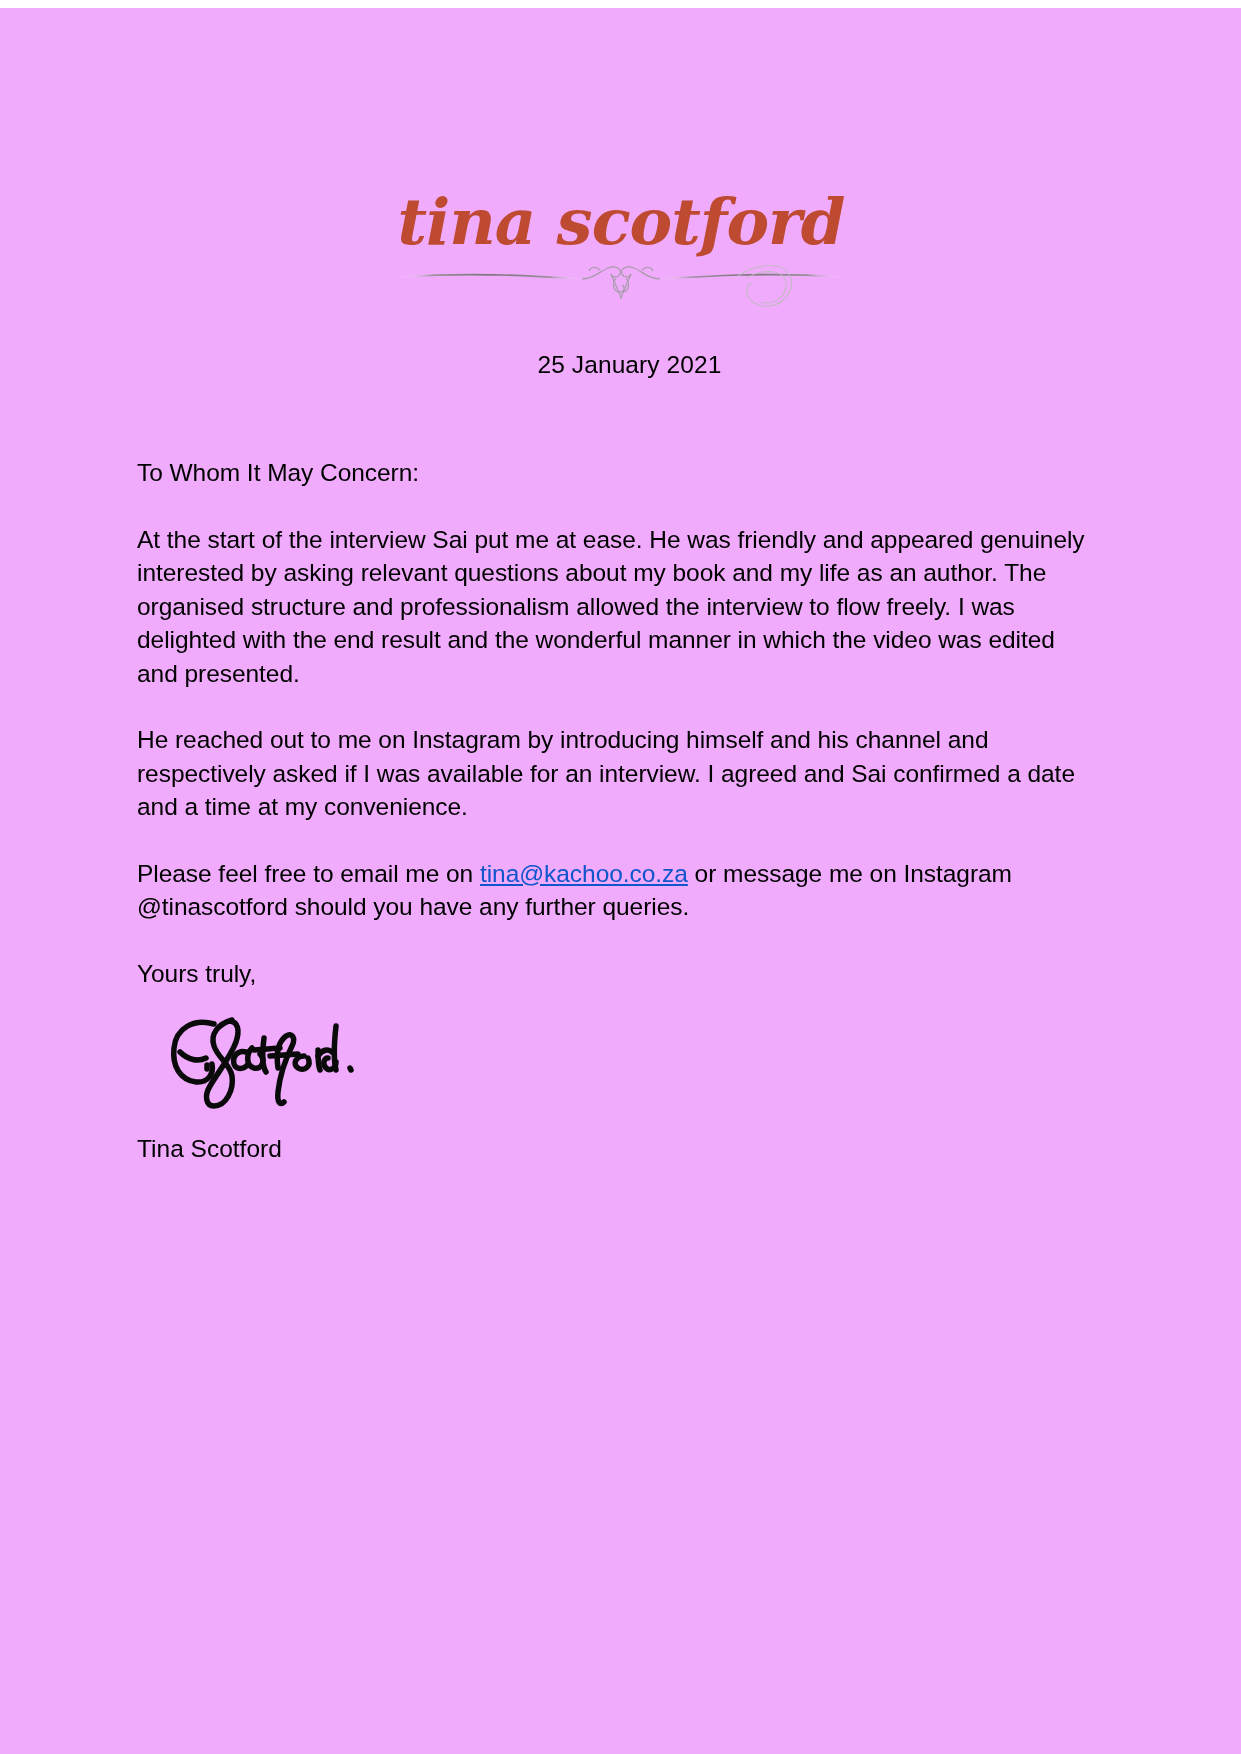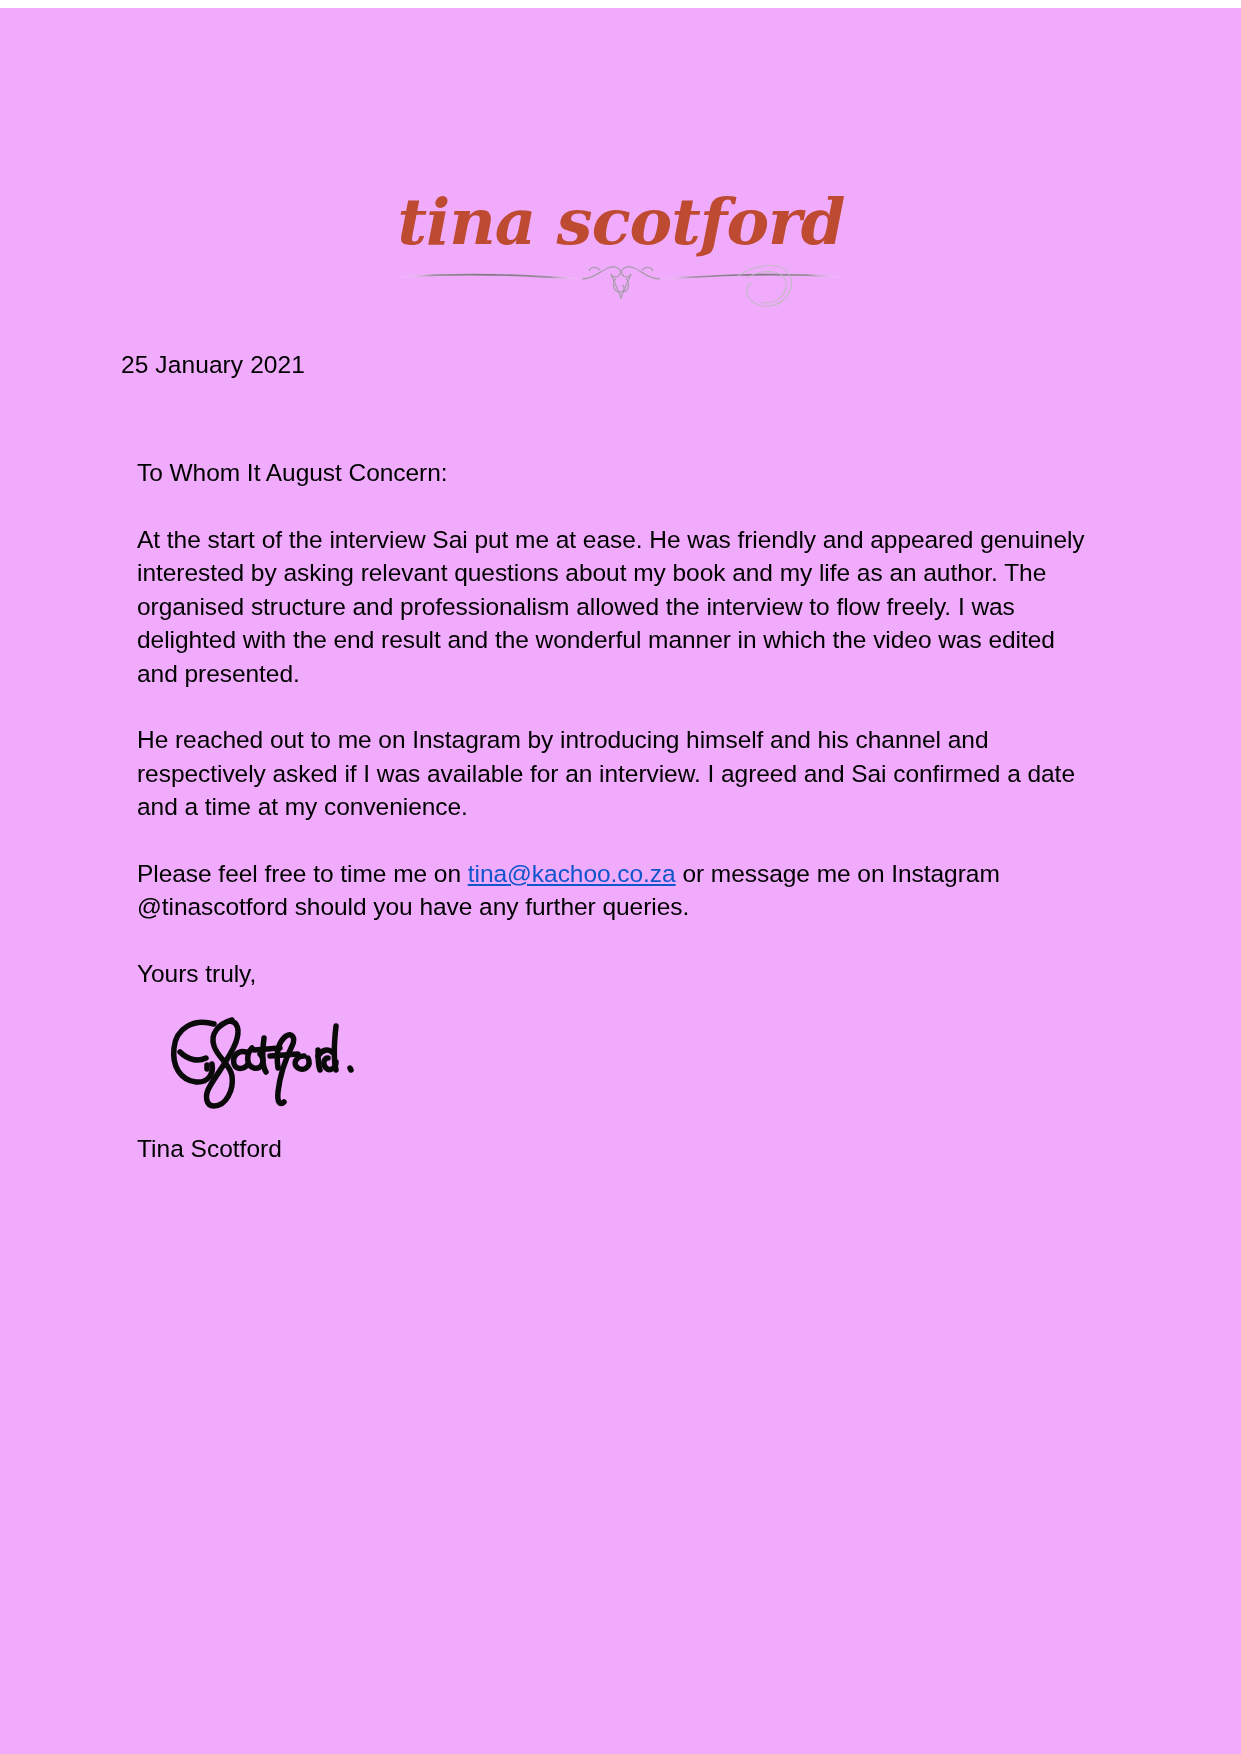--- a/index.html
+++ b/index.html
@@ -36,24 +36,24 @@
     width: 470px;
     height: 160px;
   }
   .logo-svg {
     display: block;
   }
 
   
   .date-line {
     position: absolute;
-    left: 121px;
+    left: 148px;
     top: 340px;
     width: 963px;
-    text-align: left;
+    text-align: center;
     font-size: 24.5px;
     line-height: 34px;
     color: #000000;
     letter-spacing: 0.1px;
   }
 
   
   .letter-body {
     position: absolute;
     left: 137px;
@@ -135,28 +135,28 @@
           </g>
         </g>
       </svg>
     </div>
   </div>
 
   <div class="date-line">25 January 2021</div>
 
   <div class="letter-body">
 
-    <p class="salutation">To Whom It August Concern:</p>
+    <p class="salutation">To Whom It May Concern:</p>
 
 
     <p>At the start of the interview Sai put me at ease. He was friendly and appeared genuinely interested by asking relevant questions about my book and my life as an author. The organised structure and professionalism allowed the interview to flow freely. I was delighted with the end result and the wonderful manner in which the video was edited and presented.</p>
 
     <p>He reached out to me on Instagram by introducing himself and his channel and respectively asked if I was available for an interview. I agreed and Sai confirmed a date and a time at my convenience.</p>
 
-    <p><span>Please feel free to time me on </span><a class="email-link" href="#">tina@kachoo.co.za</a><span> or message me on Instagram @tinascotford should you have any further queries.</span></p>
+    <p><span>Please feel free to email me on </span><a class="email-link" href="#">tina@kachoo.co.za</a><span> or message me on Instagram @tinascotford should you have any further queries.</span></p>
 
     <p class="closing">Yours truly,</p>
   </div>
 
   <div class="signature-area">
     <svg class="signature-img" width="210" height="110" viewBox="0 0 210 110" xmlns="http://www.w3.org/2000/svg">
       <g fill="none" stroke="#0a0a0a" stroke-width="5.5" stroke-linecap="round" stroke-linejoin="round">
 
         <path d="M62 16 C 42 10, 24 20, 22 40 C 20 58, 28 72, 44 74 C 56 75, 62 66, 60 56"></path>
         <path d="M28 44 C 36 52, 46 54, 54 50"></path>

